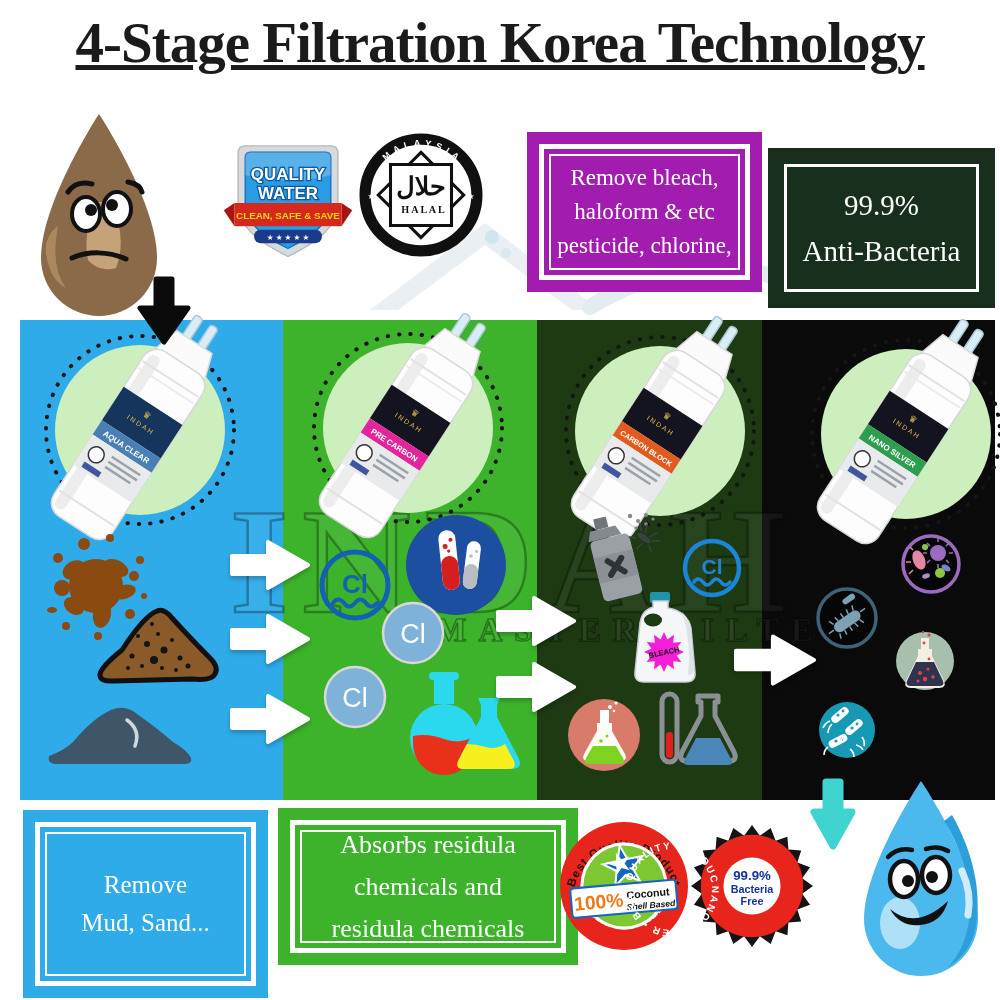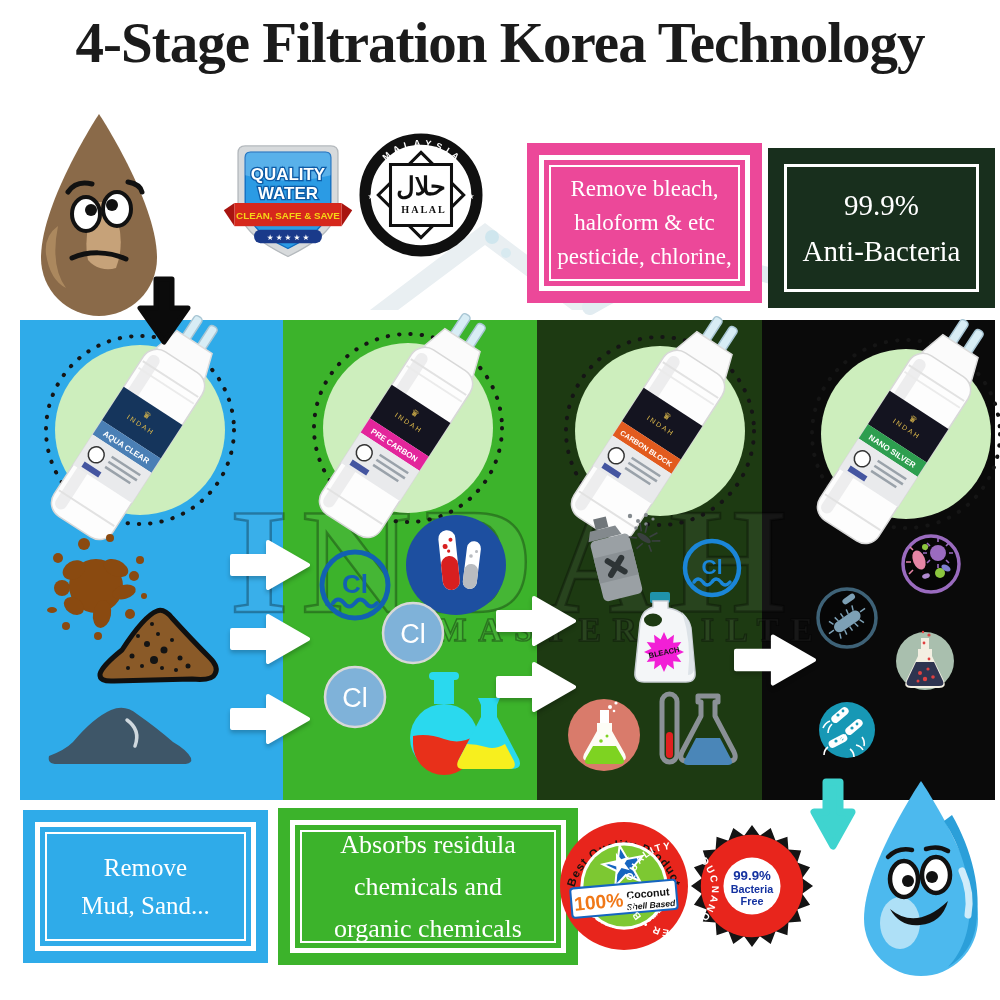--- a/index.html
+++ b/index.html
@@ -3,39 +3,39 @@
 <meta charset="utf-8">
 <style>
   html,body{margin:0;padding:0;background:#ffffff;}
   .canvas{position:relative;width:1000px;height:1000px;background:#fff;overflow:hidden;
           font-family:"Liberation Sans",sans-serif;}
   .abs{position:absolute;}
   svg{display:block;overflow:visible;}
   
   .title{left:0;top:10px;width:1000px;text-align:center;
          font-family:"Liberation Serif",serif;font-weight:900;font-size:57px;
-         color:#1b1b1b;letter-spacing:-1px;}
+         color:#1b1b1b;letter-spacing:-1px;text-decoration:underline;}
   
   .col{top:320px;height:480px;}
   .col1{left:20px;width:263px;background:#2fabe9;}
   .col2{left:283px;width:254px;background:#3cb32b;}
   .col3{left:537px;width:225px;background:#1d3a12;}
   .col4{left:762px;width:233px;background:#0a0a0a;}
   
   .callout{box-sizing:border-box;padding:12px;display:flex;}
   .callout .frame-outer{flex:1;border:5px solid #fff;display:flex;padding:5px;}
   .callout .frame-inner{flex:1;border:2px solid #fff;display:flex;flex-direction:column;
                         justify-content:center;text-align:center;}
   .callout-text{font-family:"Liberation Serif",serif;color:#fff;}
-  .co-bleach{left:527px;top:143px;width:235px;height:160px;background:#ec4899;}
+  .co-bleach{left:527px;top:132px;width:235px;height:160px;background:#a21caf;}
   .co-bleach .callout-text{font-size:23px;line-height:34px;}
   .co-anti{left:768px;top:148px;width:227px;height:160px;background:#182f1d;padding:16px;}
   .co-anti .frame-outer{border-width:3px;}
   .co-anti .callout-text{font-size:29px;line-height:46px;}
-  .co-rust{left:23px;top:810px;width:245px;height:153px;background:#2fabe9;}
+  .co-rust{left:23px;top:810px;width:245px;height:188px;background:#2fabe9;}
   .co-rust .callout-text{font-size:25px;line-height:38px;}
   .co-absorb{left:278px;top:808px;width:300px;height:157px;background:#3cb32b;}
   .co-absorb .callout-text{font-size:26px;line-height:42px;}
   .arrow-shadow{filter:drop-shadow(0 3px 2px rgba(0,0,0,.22));}
   .wm{pointer-events:none;}
 </style>
 </head>
 <body>
 
 <div class="canvas">
@@ -455,21 +455,21 @@
       <div class="callout-text">Mud, Sand...</div>
     </div>
       </div>
   </div>
 
   <div class="abs callout co-absorb">
     <div class="frame-outer">
         <div class="frame-inner">
       <div class="callout-text">Absorbs residula</div>
       <div class="callout-text">chemicals and</div>
-      <div class="callout-text">organic chemicals</div>
+      <div class="callout-text">residula chemicals</div>
     </div>
       </div>
   </div>
 
   <svg class="abs" style="left:558px;top:820px;" width="132" height="132" viewBox="0 0 130 130">
     <defs>
       <path id="ccTop" d="M 16,68 A 50,50 0 0 1 114,68"></path>
       <path id="ccBot" d="M 19,70 A 47,47 0 0 0 111,70"></path>
     </defs>
     <circle cx="65" cy="65" r="63" fill="#e8251c"></circle>

